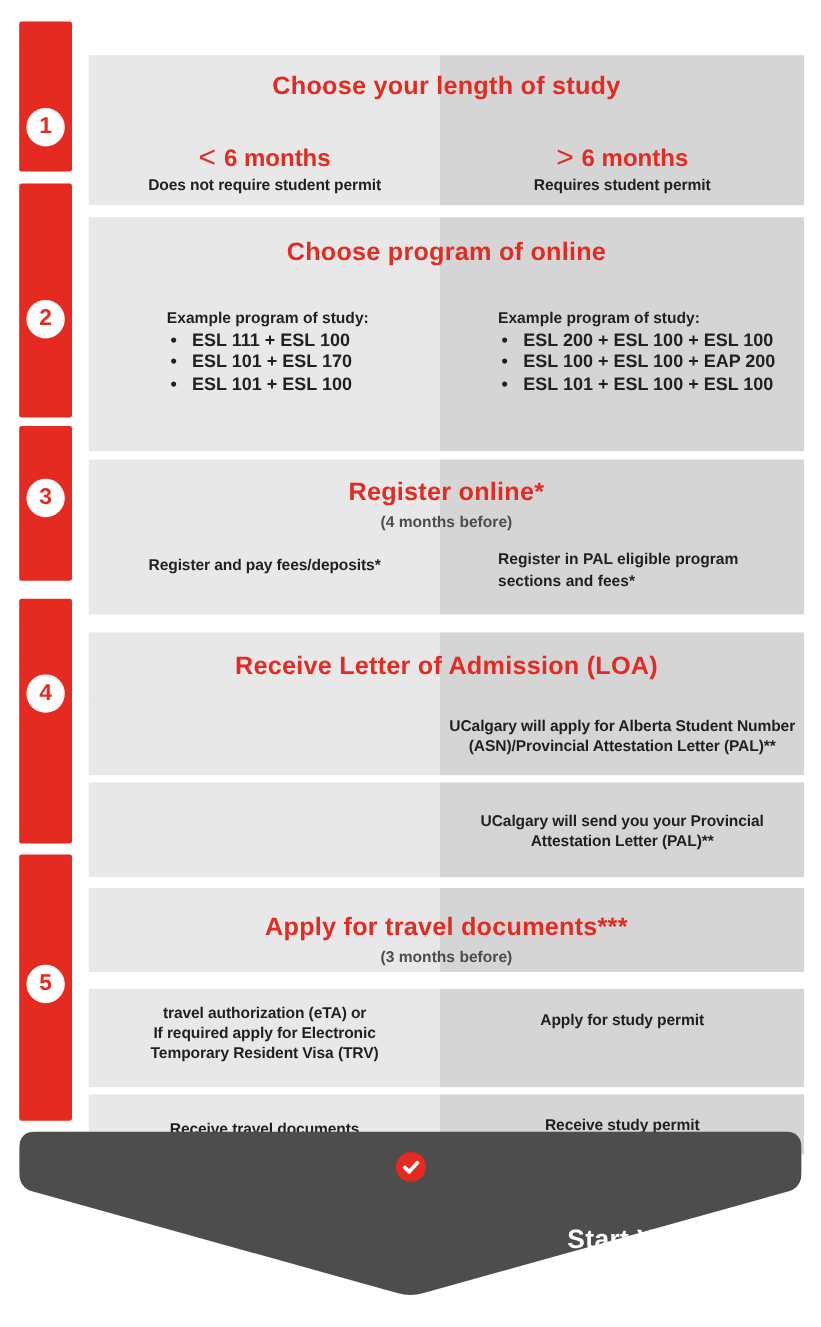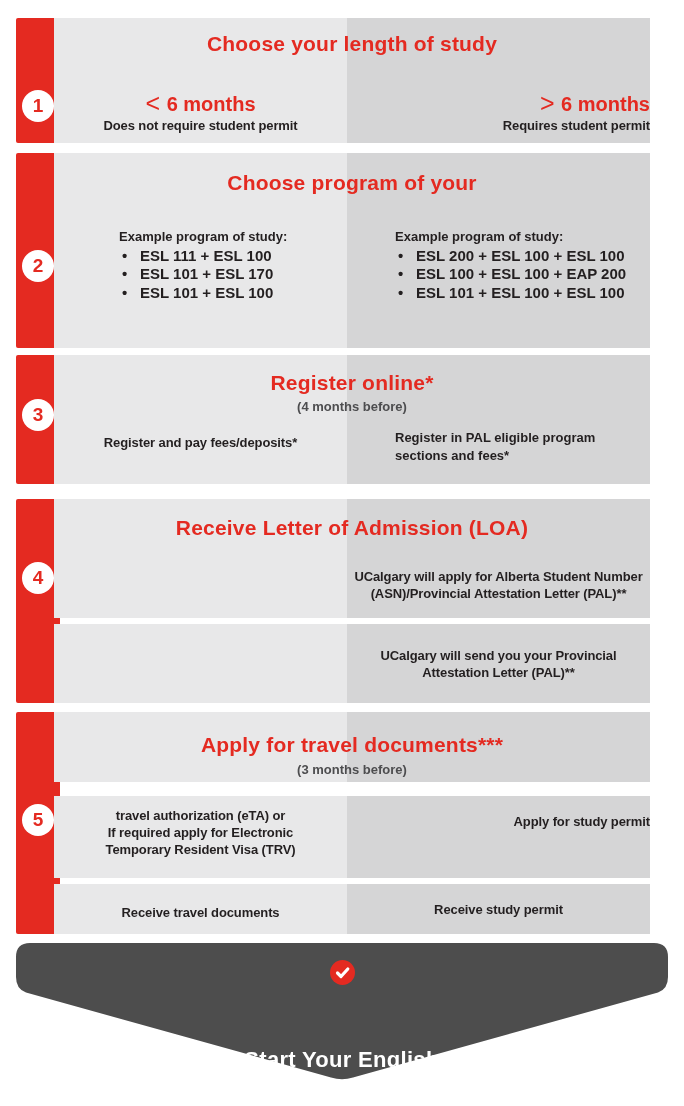--- a/index.html
+++ b/index.html
@@ -8,50 +8,51 @@
     font-family:"Liberation Sans", sans-serif; overflow:hidden;
     -webkit-font-smoothing:antialiased;
   }
   .bar { position:absolute; left:16px; width:44px; background:#e42a21; border-radius:2px; }
   .badge {
     position:absolute; left:22px; width:32px; height:32px; border-radius:50%;
     background:#ffffff; display:flex; align-items:center; justify-content:center;
     color:#e42a21; font-size:19px; font-weight:bold; z-index:2;
   }
   .box {
-    position:absolute; left:54px; width:596px;
+    position:absolute; left:74px; width:596px;
     background:linear-gradient(90deg,#e8e8e9 0px,#e8e8e9 293px,#d5d5d6 293px,#d5d5d6 596px);
+    margin-top:28px;
   }
   .title {
     position:absolute; left:0; width:596px; text-align:center;
     color:#e42a21; font-size:21px; font-weight:bold; letter-spacing:0.2px; line-height:24px;
   }
   .subtitle {
     position:absolute; left:0; width:596px; text-align:center;
     color:#4d4d4f; font-size:13px; font-weight:bold; line-height:17px;
   }
   .cell-l { position:absolute; left:0; width:293px; text-align:center; }
-  .cell-r { position:absolute; left:293px; width:303px; text-align:right; }
+  .cell-r { position:absolute; left:293px; width:303px; text-align:center; }
   .bt { color:#231f20; font-size:13px; font-weight:bold; line-height:17px; letter-spacing:-0.1px; }
   .duration { color:#e42a21; font-size:20px; font-weight:bold; line-height:26px; }
   .duration .sym { font-size:25px; font-weight:normal; vertical-align:-1px; letter-spacing:1px; }
   .prog { position:absolute; text-align:left; }
   .prog .intro { color:#231f20; font-size:13px; font-weight:bold; line-height:18.5px; }
   .li { position:relative; padding-left:21px; color:#231f20; font-size:15px; font-weight:bold; line-height:18.5px; }
   .li::before { content:"\2022"; position:absolute; left:3px; }
   .lines-left { position:absolute; text-align:left; }
   .lines-left div { color:#231f20; font-size:13px; font-weight:bold; line-height:18px; }
   .vcenter { display:flex; flex-direction:column; align-items:center; justify-content:center; }
   .footer-banner { position:absolute; left:16px; top:943px; z-index:1; }
   .check-badge {
     position:absolute; left:330px; top:960px; width:25px; height:25px; border-radius:50%;
     background:#e42a21; display:flex; align-items:center; justify-content:center; z-index:3;
   }
   .footer-text {
-    position:absolute; left:16px; top:1047px; width:652px; text-align:center; z-index:3;
+    position:absolute; left:16px; top:1020px; width:652px; text-align:right; z-index:3;
     color:#ffffff; font-size:22px; font-weight:bold; line-height:26px; letter-spacing:0.3px;
   }
 </style>
 </head>
 <body>
 
 <div class="canvas">
 
   <div class="bar" style="top:18px;height:125px"></div>
   <div class="bar" style="top:153px;height:195px"></div>
@@ -81,21 +82,21 @@
       <div class="duration"><span class="sym">&lt;</span> <span>6 months</span></div>
       <div class="bt">Does not require student permit</div>
     </div>
     <div class="cell-r" style="top:72px">
       <div class="duration"><span class="sym">&gt;</span> <span>6 months</span></div>
       <div class="bt">Requires student permit</div>
     </div>
   </div>
 
   <div class="box" style="top:153px;height:195px">
-    <div class="title" style="top:18px">Choose program of your</div>
+    <div class="title" style="top:18px">Choose program of online</div>
     <div class="prog" style="left:65px;top:75px">
       <div class="intro">Example program of study:</div>
       <div class="li">ESL 111 + ESL 100</div>
       <div class="li">ESL 101 + ESL 170</div>
       <div class="li">ESL 101 + ESL 100</div>
     </div>
     <div class="prog" style="left:341px;top:75px">
       <div class="intro">Example program of study:</div>
       <div class="li">ESL 200 + ESL 100 + ESL 100</div>
       <div class="li">ESL 100 + ESL 100 + EAP 200</div>

